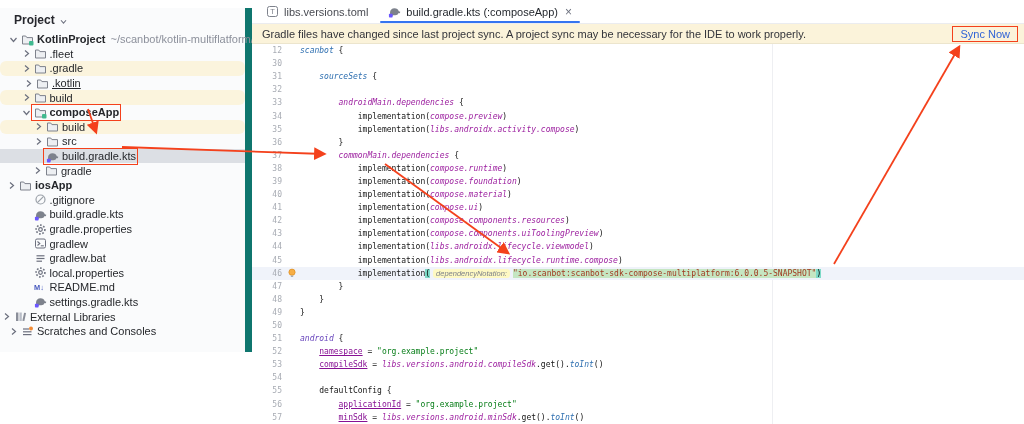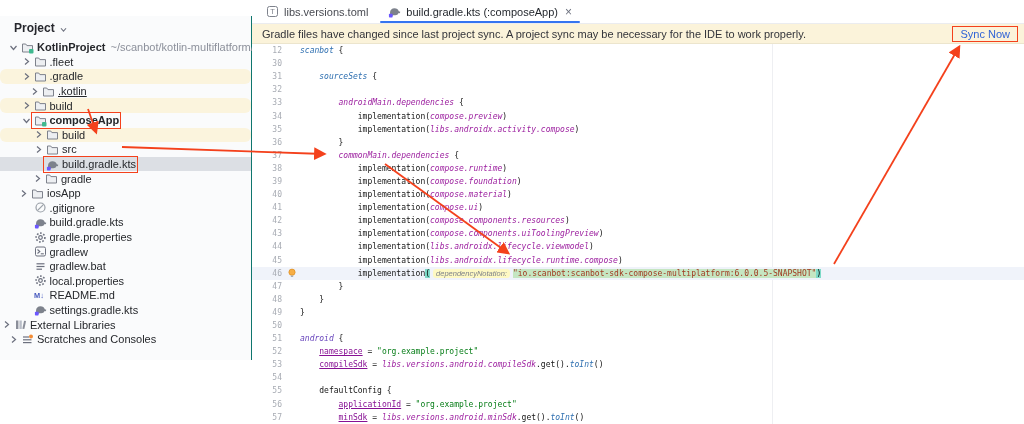--- a/index.html
+++ b/index.html
@@ -1,22 +1,22 @@
 <!DOCTYPE html>
 <html style="--red: #F4411C; --accent: #3574F0;"><head>
 <meta charset="utf-8">
 <style>
   * { box-sizing: border-box; margin: 0; padding: 0; }
   html,body { width:1024px; height:424px; overflow:hidden; background:#fff;
               font-family:"Liberation Sans", sans-serif; }
   #app { position:relative; width:1024px; height:424px; background:#fff; overflow:hidden; }
 
   
-  .panel { position:absolute; left:0; top:16px; width:252px; height:344px;
-           background:#FAFBFC; border-right:1px solid #0f766e; }
+  .panel { position:absolute; left:0; top:8px; width:252px; height:344px;
+           background:#FAFBFC; border-right:7px solid #0f766e; }
   .panel-header { height:24px; display:flex; align-items:center; padding-left:14px; gap:3px; }
   .ph-label { font-size:12px; font-weight:700; color:#27282E; cursor:default; }
   .ph-chev svg { width:11px; height:11px; display:block; margin-top:2px; }
 
   #tree { position:absolute; top:24px; left:0; right:0; }
   .tree-row { height:14.6px; display:flex; align-items:center; width:100%; font-size:11px; color:#25272B; }
   .tree-row.excluded { background:#FBF4DD;border-radius:6px; }
   .tree-row.selected { background:#DCDFE4; }
   .tr-chev { width:13px; height:13px; flex:none; }
   .tr-chev svg, .tr-icon svg { width:13px; height:13px; display:block; }
@@ -121,21 +121,21 @@
               <polyline points="5,3.5 8.5,6.5 5,9.5" fill="none" stroke="#6C707E" stroke-width="1.2"></polyline>
             </svg>
           </span>
           <span class="tr-icon">
             <svg viewBox="0 0 13 13">
               <path d="M1.5 3h3.2l1.2 1.6h5.6v6.4h-10z" fill="#EDEFF2" stroke="#7E828C"></path>
             </svg>
           </span>
           <span class="tr-label">.gradle</span>
         </div>
-        <div class="tree-row" style="padding-left: 28px; text-decoration: underline;">
+        <div class="tree-row" style="padding-left: 22px; text-decoration: underline;">
           <span class="tr-chev">
             <svg viewBox="0 0 13 13">
               <polyline points="5,3.5 8.5,6.5 5,9.5" fill="none" stroke="#6C707E" stroke-width="1.2"></polyline>
             </svg>
           </span>
           <span class="tr-icon">
             <svg viewBox="0 0 13 13">
               <path d="M1.5 3h3.2l1.2 1.6h5.6v6.4h-10z" fill="#EDEFF2" stroke="#7E828C"></path>
             </svg>
           </span>
@@ -214,21 +214,21 @@
               <polyline points="5,3.5 8.5,6.5 5,9.5" fill="none" stroke="#6C707E" stroke-width="1.2"></polyline>
             </svg>
           </span>
           <span class="tr-icon">
             <svg viewBox="0 0 13 13">
               <path d="M1.5 3h3.2l1.2 1.6h5.6v6.4h-10z" fill="#EDEFF2" stroke="#7E828C"></path>
             </svg>
           </span>
           <span class="tr-label">gradle</span>
         </div>
-        <div class="tree-row" style="padding-left: 17px;">
+        <div class="tree-row" style="padding-left: 5px; font-weight: bold;">
           <span class="tr-chev">
             <svg viewBox="0 0 13 13">
               <polyline points="5,3.5 8.5,6.5 5,9.5" fill="none" stroke="#6C707E" stroke-width="1.2"></polyline>
             </svg>
           </span>
           <span class="tr-icon">
             <svg viewBox="0 0 13 13">
               <path d="M1.5 3h3.2l1.2 1.6h5.6v6.4h-10z" fill="#EDEFF2" stroke="#7E828C"></path>
             </svg>
           </span>

